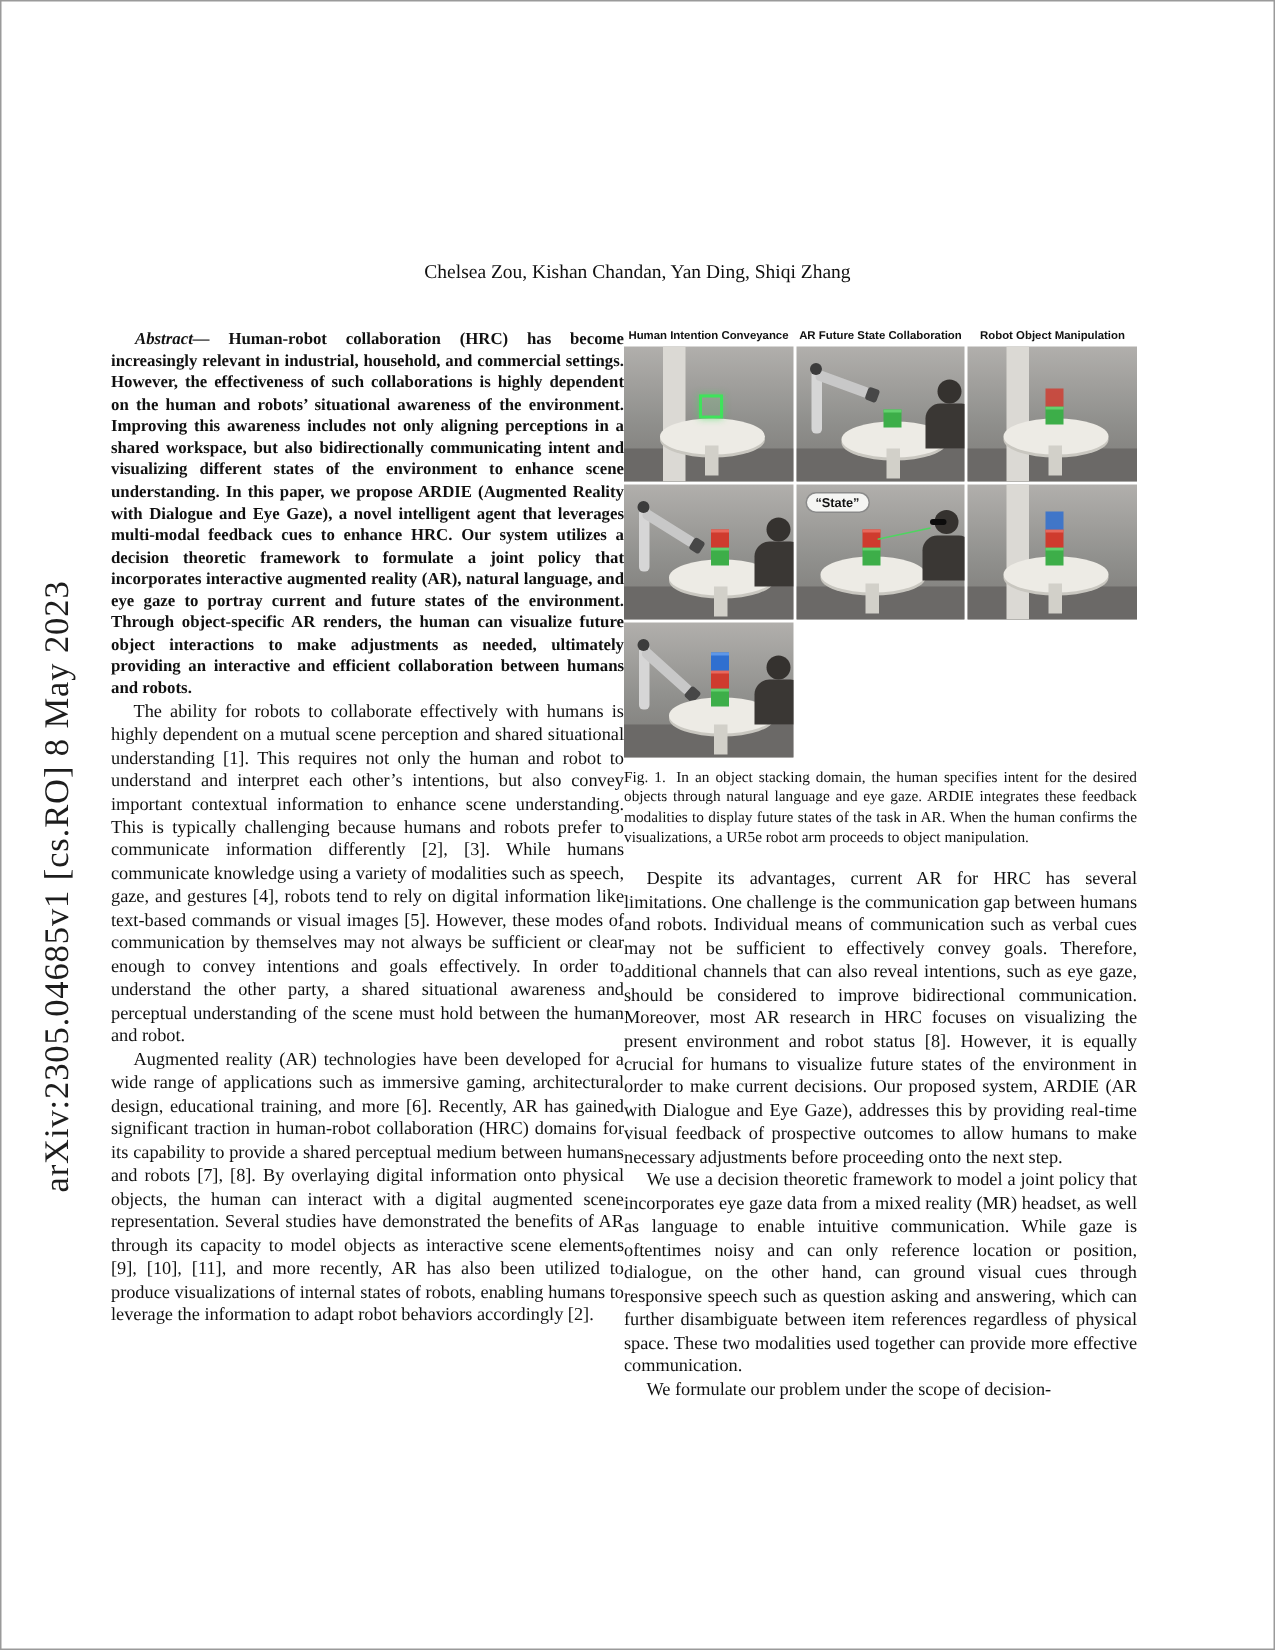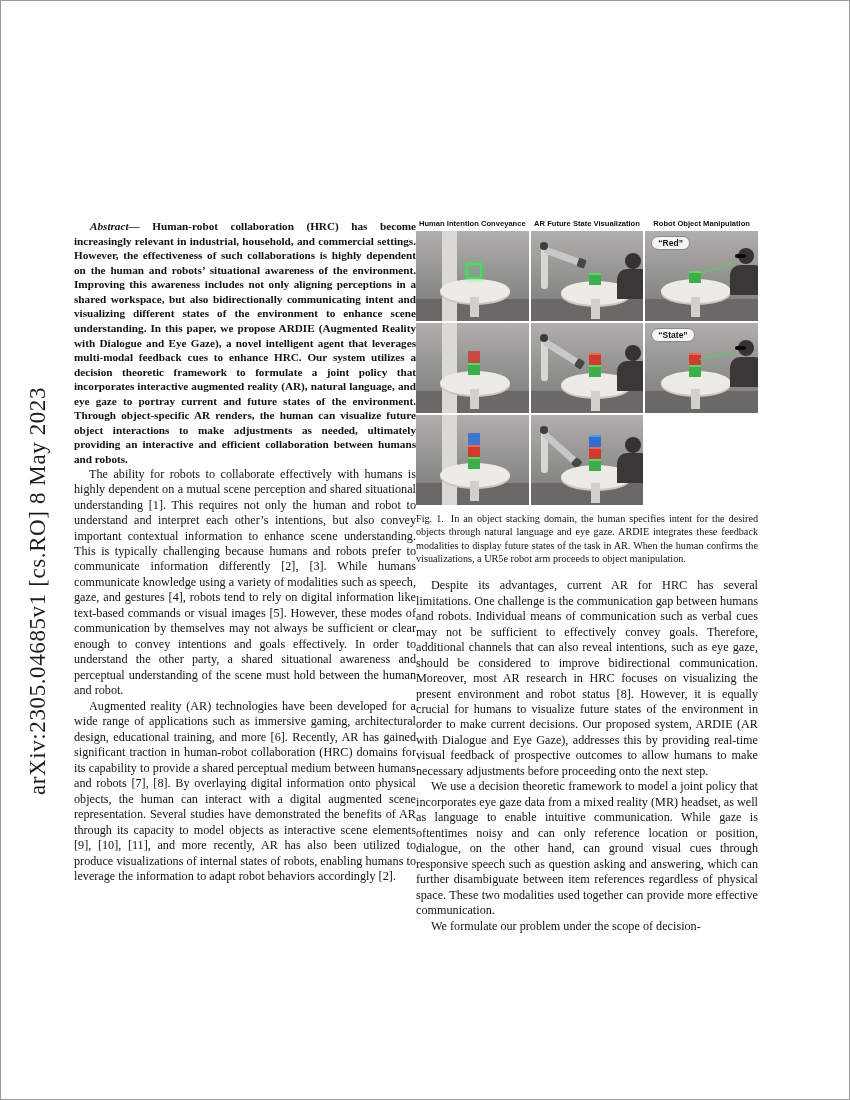--- a/index.html
+++ b/index.html
@@ -89,38 +89,39 @@
   .after-fig { margin-top:13px; }
 </style>
 </head>
 <body>
 
 <div class="page">
 
   <div class="arxiv">arXiv:2305.04685v1  [cs.RO]  8 May 2023</div>
 
 
+  <div class="authors">Chelsea Zou, Kishan Chandan, Yan Ding, Shiqi Zhang</div>
 
   <div class="columns">
 
     <div class="col">
       <p class="abstract"><span class="abs-label">Abstract—</span> <span>Human-robot collaboration (HRC) has become increasingly relevant in industrial, household, and commercial settings. However, the effectiveness of such collaborations is highly dependent on the human and robots’ situational awareness of the environment. Improving this awareness includes not only aligning perceptions in a shared workspace, but also bidirectionally communicating intent and visualizing different states of the environment to enhance scene understanding. In this paper, we propose ARDIE (Augmented Reality with Dialogue and Eye Gaze), a novel intelligent agent that leverages multi-modal feedback cues to enhance HRC. Our system utilizes a decision theoretic framework to formulate a joint policy that incorporates interactive augmented reality (AR), natural language, and eye gaze to portray current and future states of the environment. Through object-specific AR renders, the human can visualize future object interactions to make adjustments as needed, ultimately providing an interactive and efficient collaboration between humans and robots.</span></p>
 
 
       <p class="body-par">The ability for robots to collaborate effectively with humans is highly dependent on a mutual scene perception and shared situational understanding [1]. This requires not only the human and robot to understand and interpret each other’s intentions, but also convey important contextual information to enhance scene understanding. This is typically challenging because humans and robots prefer to communicate information differently [2], [3]. While humans communicate knowledge using a variety of modalities such as speech, gaze, and gestures [4], robots tend to rely on digital information like text-based commands or visual images [5]. However, these modes of communication by themselves may not always be sufficient or clear enough to convey intentions and goals effectively. In order to understand the other party, a shared situational awareness and perceptual understanding of the scene must hold between the human and robot.</p>
       <p class="body-par">Augmented reality (AR) technologies have been developed for a wide range of applications such as immersive gaming, architectural design, educational training, and more [6]. Recently, AR has gained significant traction in human-robot collaboration (HRC) domains for its capability to provide a shared perceptual medium between humans and robots [7], [8]. By overlaying digital information onto physical objects, the human can interact with a digital augmented scene representation. Several studies have demonstrated the benefits of AR through its capacity to model objects as interactive scene elements [9], [10], [11], and more recently, AR has also been utilized to produce visualizations of internal states of robots, enabling humans to leverage the information to adapt robot behaviors accordingly [2].</p>
     </div>
 
     <div class="col">
 
       <figure class="figure">
 
         <div class="fig-headers">
           <span>Human Intention Conveyance</span>
-          <span>AR Future State Visualization</span>
+          <span>AR Future State Collaboration</span>
           <span>Robot Object Manipulation</span>
         </div>
 
         <div class="fig-grid">
 
 
           <div class="cell">
             <div class="floor"></div>
             <div class="pillar" style="left:26px"></div>
             <div class="table-top" style="left:24px;top:48px"></div>
@@ -135,31 +136,20 @@
                 <div class="gripper"></div>
               </div>
             <div class="joint" style="left:9px;top:11px"></div>
             <div class="table-top" style="left:30px;top:50px"></div>
             <div class="table-leg" style="left:60px;top:68px"></div>
             <div class="cube solid-green" style="left:58px;top:42px"></div>
             <div class="person-body" style="right:-8px;top:38px"></div>
             <div class="person-head" style="right:2px;top:22px"></div>
           </div>
 
-          <div class="cell">
-            <div class="floor"></div>
-            <div class="table-top" style="left:16px;top:48px"></div>
-            <div class="table-leg" style="left:46px;top:66px"></div>
-            <div class="cube solid-green" style="left:44px;top:40px"></div>
-            <div class="gaze" style="left:54px;top:42px;width:38px;transform:rotate(-16deg)"></div>
-            <div class="person-body" style="right:-6px;top:34px"></div>
-            <div class="person-head" style="right:4px;top:17px"></div>
-            <div class="visor" style="right:12px;top:23px"></div>
-            <div class="bubble" style="left:6px;top:5px">“Red”</div>
-          </div>
 
           <div class="cell">
             <div class="floor"></div>
             <div class="pillar" style="left:26px"></div>
             <div class="table-top" style="left:24px;top:48px"></div>
             <div class="table-leg" style="left:54px;top:66px"></div>
             <div class="cube solid-green" style="left:52px;top:40px"></div>
             <div class="cube trans-red" style="left:52px;top:28px"></div>
           </div>
 

